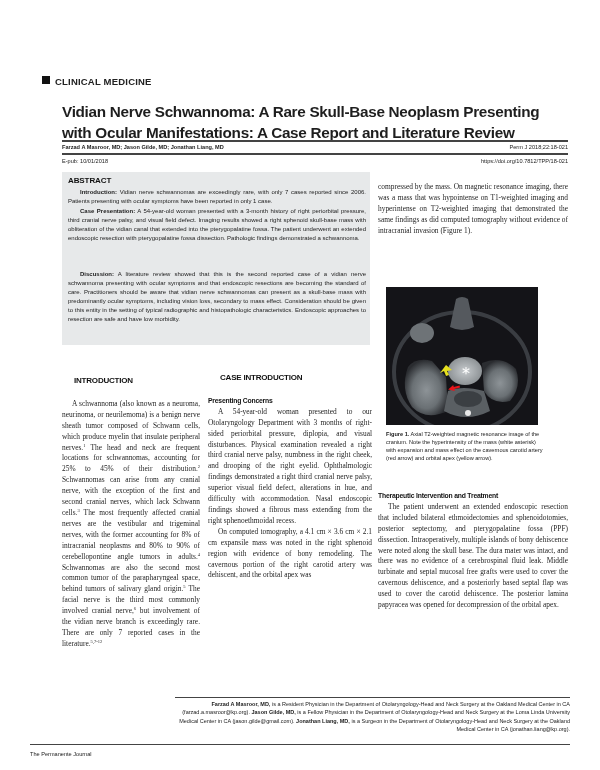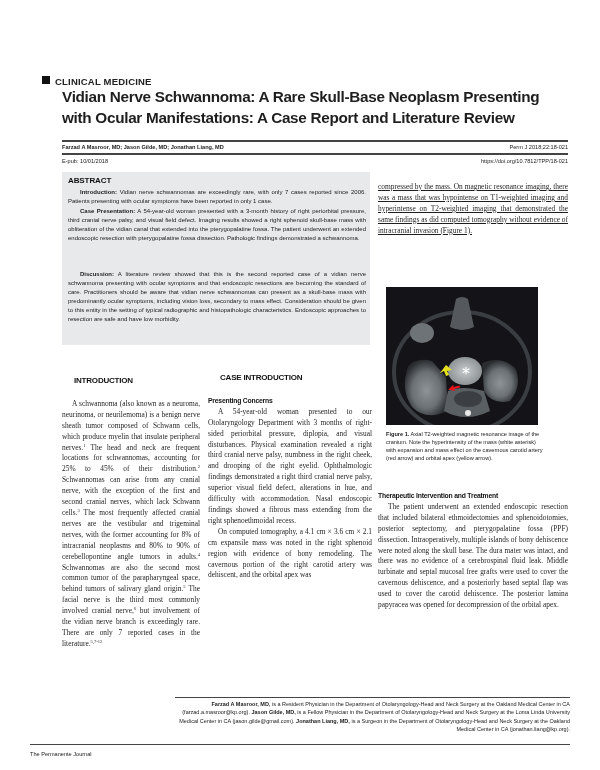--- a/index.html
+++ b/index.html
@@ -7,21 +7,21 @@
       width: 600px; height: 770px; background: #ffffff; position: relative; overflow: hidden;
       color: #1a1a1a;
     }
     .abs { position: absolute; }
     .section-tag {
       left: 42px; top: 76px; font-family: "Liberation Sans", sans-serif; font-size: 9.5px;
       font-weight: bold; letter-spacing: 0.2px; color: #222; display: flex; align-items: flex-start;
     }
     .section-tag .sq { width: 8px; height: 8px; background: #111; margin-right: 5px; display: inline-block; }
     .title {
-      left: 62px; top: 86px; width: 480px; font-family: "Liberation Sans", sans-serif;
+      left: 62px; top: 101px; width: 480px; font-family: "Liberation Sans", sans-serif;
       font-size: 15.3px; font-weight: bold; line-height: 21px; color: #1e1e1e; letter-spacing: -0.3px;
     }
     .rule { left: 62px; width: 506px; height: 1.5px; background: #444; }
     .byline-row {
       left: 62px; width: 506px; font-family: "Liberation Sans", sans-serif; font-size: 5.6px;
       display: flex; justify-content: space-between; color: #222;
     }
     .byline-row .b { font-weight: bold; }
     .abstract-box {
       left: 62px; top: 172px; width: 308px; height: 173px; background: #e7e9ea;
@@ -88,21 +88,21 @@
   <p><span>A schwannoma (also known as a neuroma, neurinoma, or neurilemoma) is a benign nerve sheath tumor composed of Schwann cells, which produce myelin that insulate peripheral nerves.</span><sup>1</sup><span> The head and neck are frequent locations for schwannomas, accounting for 25% to 45% of their distribution.</span><sup>2</sup><span> Schwannomas can arise from any cranial nerve, with the exception of the first and second cranial nerves, which lack Schwann cells.</span><sup>3</sup><span> The most frequently affected cranial nerves are the vestibular and trigeminal nerves, with the former accounting for 8% of intracranial neoplasms and 80% to 90% of cerebellopontine angle tumors in adults.</span><sup>4</sup><span> Schwannomas are also the second most common tumor of the parapharyngeal space, behind tumors of salivary gland origin.</span><sup>5</sup><span> The facial nerve is the third most commonly involved cranial nerve,</span><sup>6</sup><span> but involvement of the vidian nerve branch is exceedingly rare. There are only 7 reported cases in the literature.</span><sup>5,7-12</sup></p>
 </div>
 
 <div class="abs col" style="left:208px; top:365px; width:164px;">
   <div class="h1" style="margin-top:8px;">CASE INTRODUCTION</div>
   <div class="h2">Presenting Concerns</div>
   <p>A 54-year-old woman presented to our Otolaryngology Department with 3 months of right-sided periorbital pressure, diplopia, and visual disturbances. Physical examination revealed a right third cranial nerve palsy, numbness in the right cheek, and drooping of the right eyelid. Ophthalmologic findings demonstrated a right third cranial nerve palsy, superior visual field defect, alterations in hue, and difficulty with accommodation. Nasal endoscopic findings showed a fibrous mass extending from the right sphenoethmoidal recess.</p>
   <p>On computed tomography, a 4.1 cm × 3.6 cm × 2.1 cm expansile mass was noted in the right sphenoid region with evidence of bony remodeling. The cavernous portion of the right carotid artery was dehiscent, and the orbital apex was</p>
 </div>
 
-<div class="abs col" style="left:378px; top:182px; width:190px;text-decoration:underline;">
+<div class="abs col" style="left:378px; top:182px; width:190px;">
   <p class="noind">compressed by the mass. On magnetic resonance imaging, there was a mass that was hypointense on T1-weighted imaging and hyperintense on T2-weighted imaging that demonstrated the same findings as did computed tomography without evidence of intracranial invasion (Figure 1).</p>
 </div>
 
 <div class="abs fig">
   <svg width="152" height="138" viewBox="0 0 152 138">
     <defs>
       <radialGradient id="brainG" cx="50%" cy="55%" r="55%">
         <stop offset="0%" stop-color="#8d9397"></stop>
         <stop offset="60%" stop-color="#6a7074"></stop>
         <stop offset="100%" stop-color="#2a2c30"></stop>

